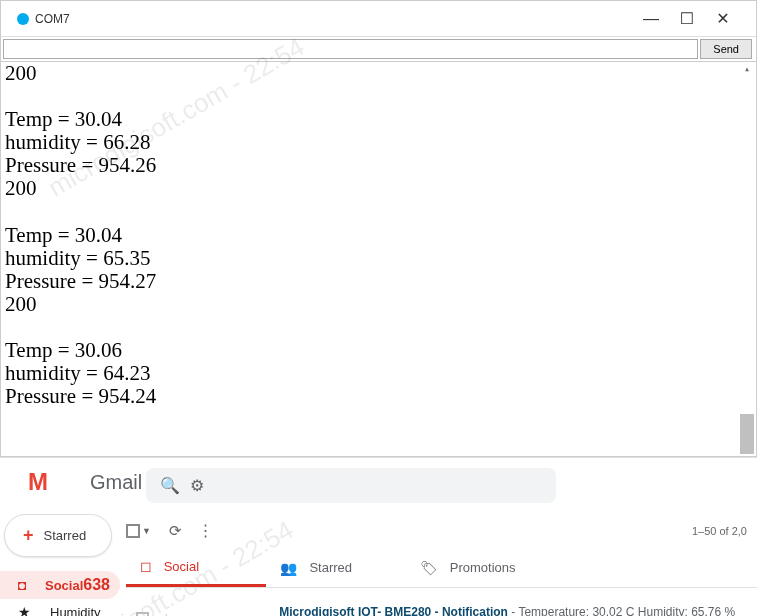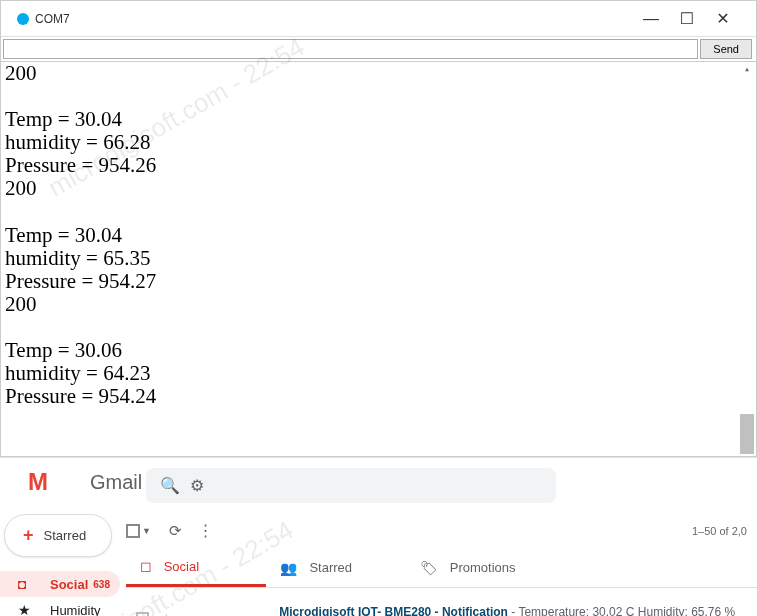--- a/index.html
+++ b/index.html
@@ -39,21 +39,21 @@
     .filter-icon { color: #5f6368; cursor: pointer; }
     
     .gmail-left { width: 120px; }
     .compose-btn { display: flex; align-items: center; gap: 10px; border: 1px solid #dadce0; border-radius: 24px; padding: 10px 18px; margin: 8px 8px 14px 4px; font-size: 13px; color: #3c4043; cursor: pointer; box-shadow: 0 1px 2px rgba(0,0,0,0.1); background: #fff; }
     .plus-icon { font-size: 18px; font-weight: bold; }
     
     .nav-item { display: flex; align-items: center; padding: 5px 10px 5px 18px; font-size: 13px; color: #202124; cursor: pointer; border-radius: 0 14px 14px 0; }
     .nav-item.active { background: #fce8e6; color: #d93025; font-weight: bold; }
     .nav-icon { width: 18px; margin-right: 14px; font-size: 14px; color: inherit; }
     .nav-label { flex: 1; }
-    .nav-count { font-size: 10px; }
+    .nav-count { font-size: 16px; }
     
     .gmail-right { flex: 1; padding-left: 6px; position: relative; }
     .toolbar { display: flex; align-items: center; padding: 8px 0; font-size: 13px; }
     .checkbox-main { width: 14px; height: 14px; border: 2px solid #888; margin-right: 2px; cursor: pointer; }
     .dropdown-caret { font-size: 9px; color: #666; margin-right: 18px; cursor: pointer; }
     .refresh-icon { font-size: 15px; color: #5f6368; margin-right: 16px; cursor: pointer; }
     .more-icon { font-size: 16px; color: #5f6368; cursor: pointer; }
     .page-count { margin-left: auto; margin-right: 10px; font-size: 11px; color: #666; }
     
     .tabs { display: flex; border-bottom: 1px solid #e0e0e0; }

